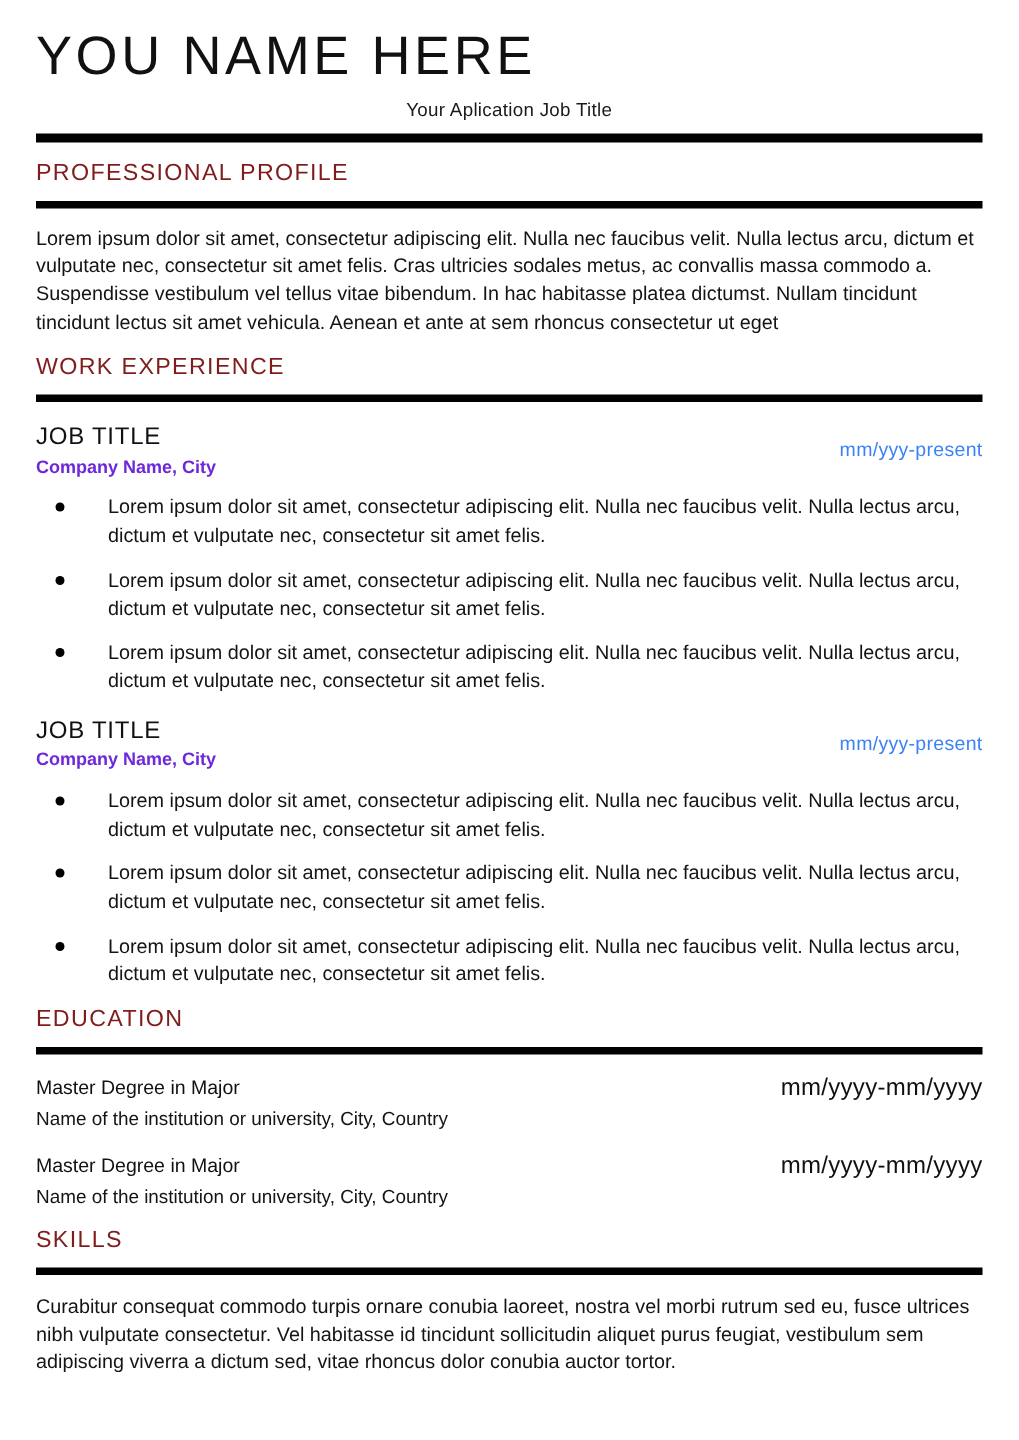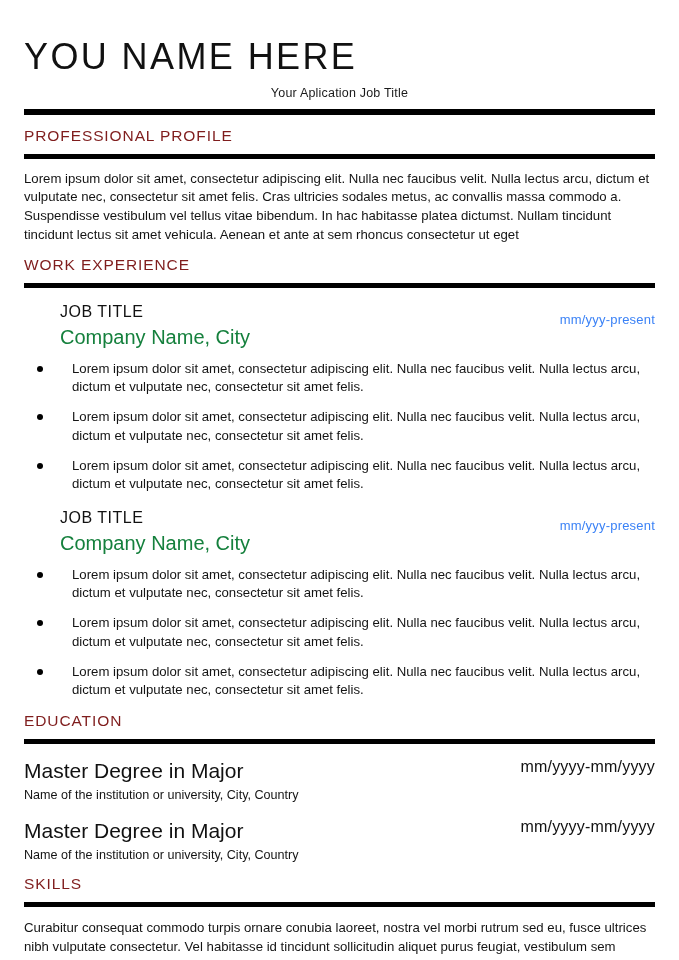--- a/index.html
+++ b/index.html
@@ -18,21 +18,21 @@
   .page {
     position: relative;
     width: 679px;
     height: 960px;
     box-sizing: border-box;
     padding: 0 24px;
   }
 
   
   .header {
-    padding-top: 38px;
+    padding-top: 18px;
   }
   .name {
     font-size: 36px;
     font-weight: 300;
     letter-spacing: 2.4px;
     line-height: 1.05;
     color: #111111;
     white-space: nowrap;
   }
   .job-title-line {
@@ -85,35 +85,34 @@
 
   
   .entry {
     margin-top: 14px;
     position: relative;
   }
   .entry-row {
     display: flex;
     align-items: flex-start;
     justify-content: space-between;
-    margin-left: 36px;
   }
   .entry-left { flex: 1 1 auto; }
   .entry-title {
     font-size: 16px;
     font-weight: 400;
     letter-spacing: 0.5px;
     line-height: 1.28;
     color: #111111;
   }
   .entry-sub {
-    font-size: 20px;
-    font-weight: 400;
+    font-size: 12px;
+    font-weight: 700;
     line-height: 1.3;
-    color: #15803d;
+    color: #6d28d9;
     margin-top: 1px;
   }
   .entry-date {
     font-size: 13px;
     font-weight: 300;
     color: #3b82f6;
     white-space: nowrap;
     flex: 0 0 auto;
     padding-top: 10px;
     letter-spacing: 0.2px;
@@ -148,21 +147,21 @@
   
   .edu-entry {
     margin-top: 14px;
   }
   .edu-row {
     display: flex;
     align-items: flex-start;
     justify-content: space-between;
   }
   .edu-degree {
-    font-size: 21px;
+    font-size: 13px;
     font-weight: 400;
     line-height: 1.25;
     color: #111111;
   }
   .edu-inst {
     font-size: 12.6px;
     font-weight: 400;
     line-height: 1.3;
     margin-top: 3px;
     color: #141414;

